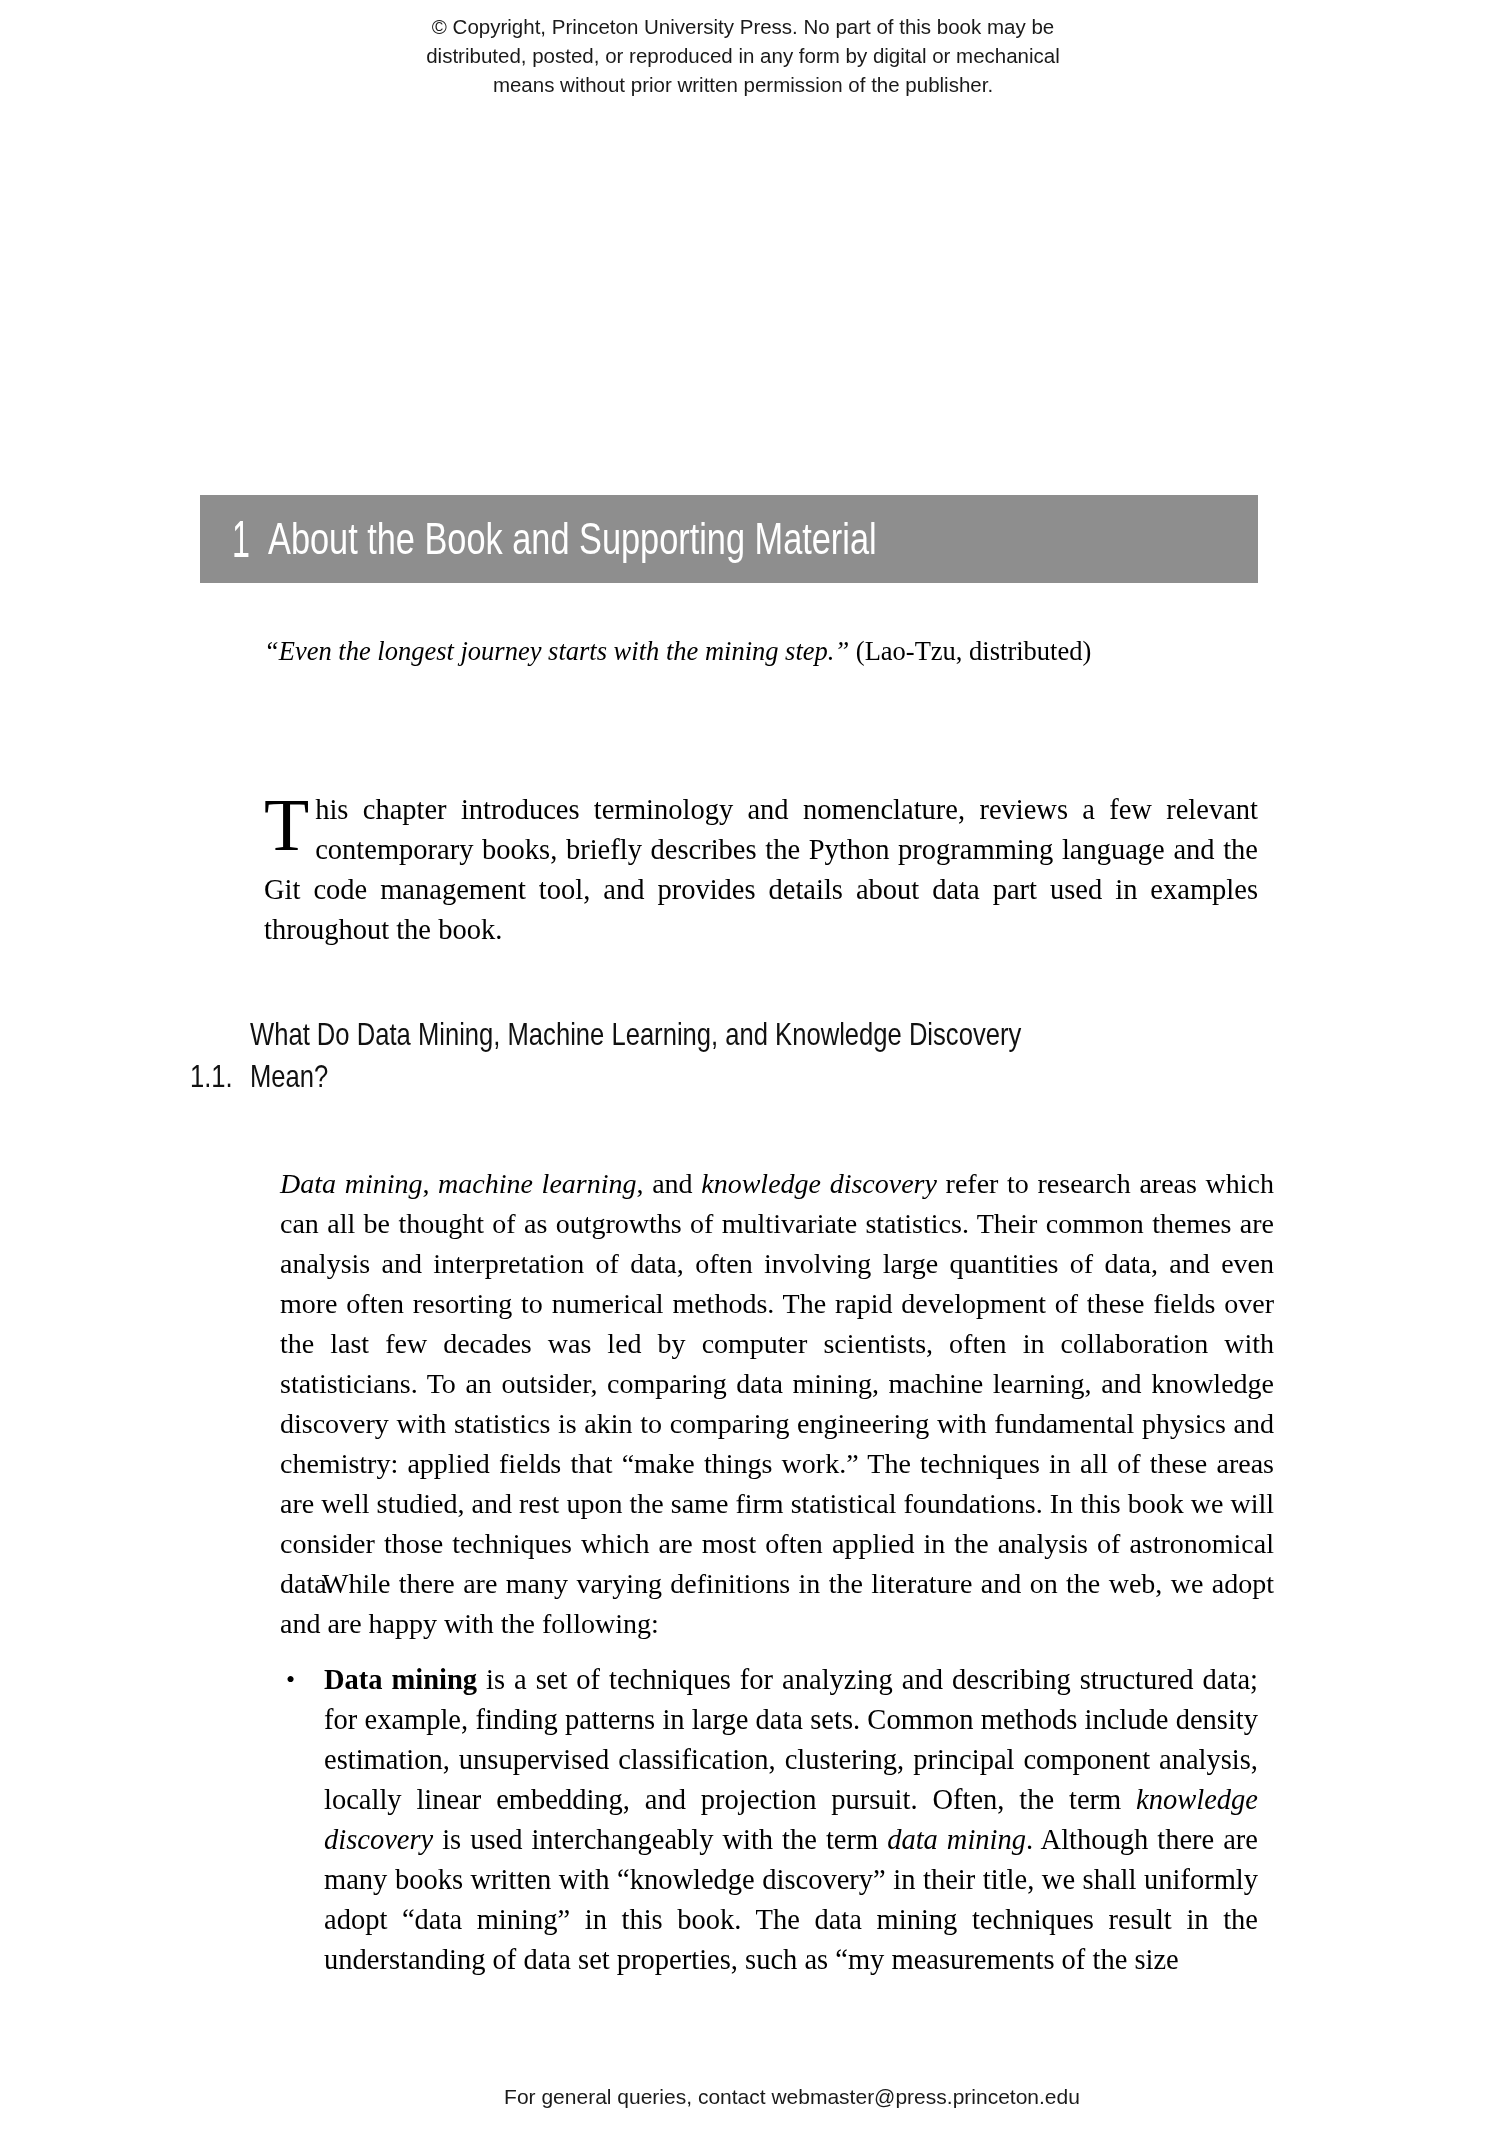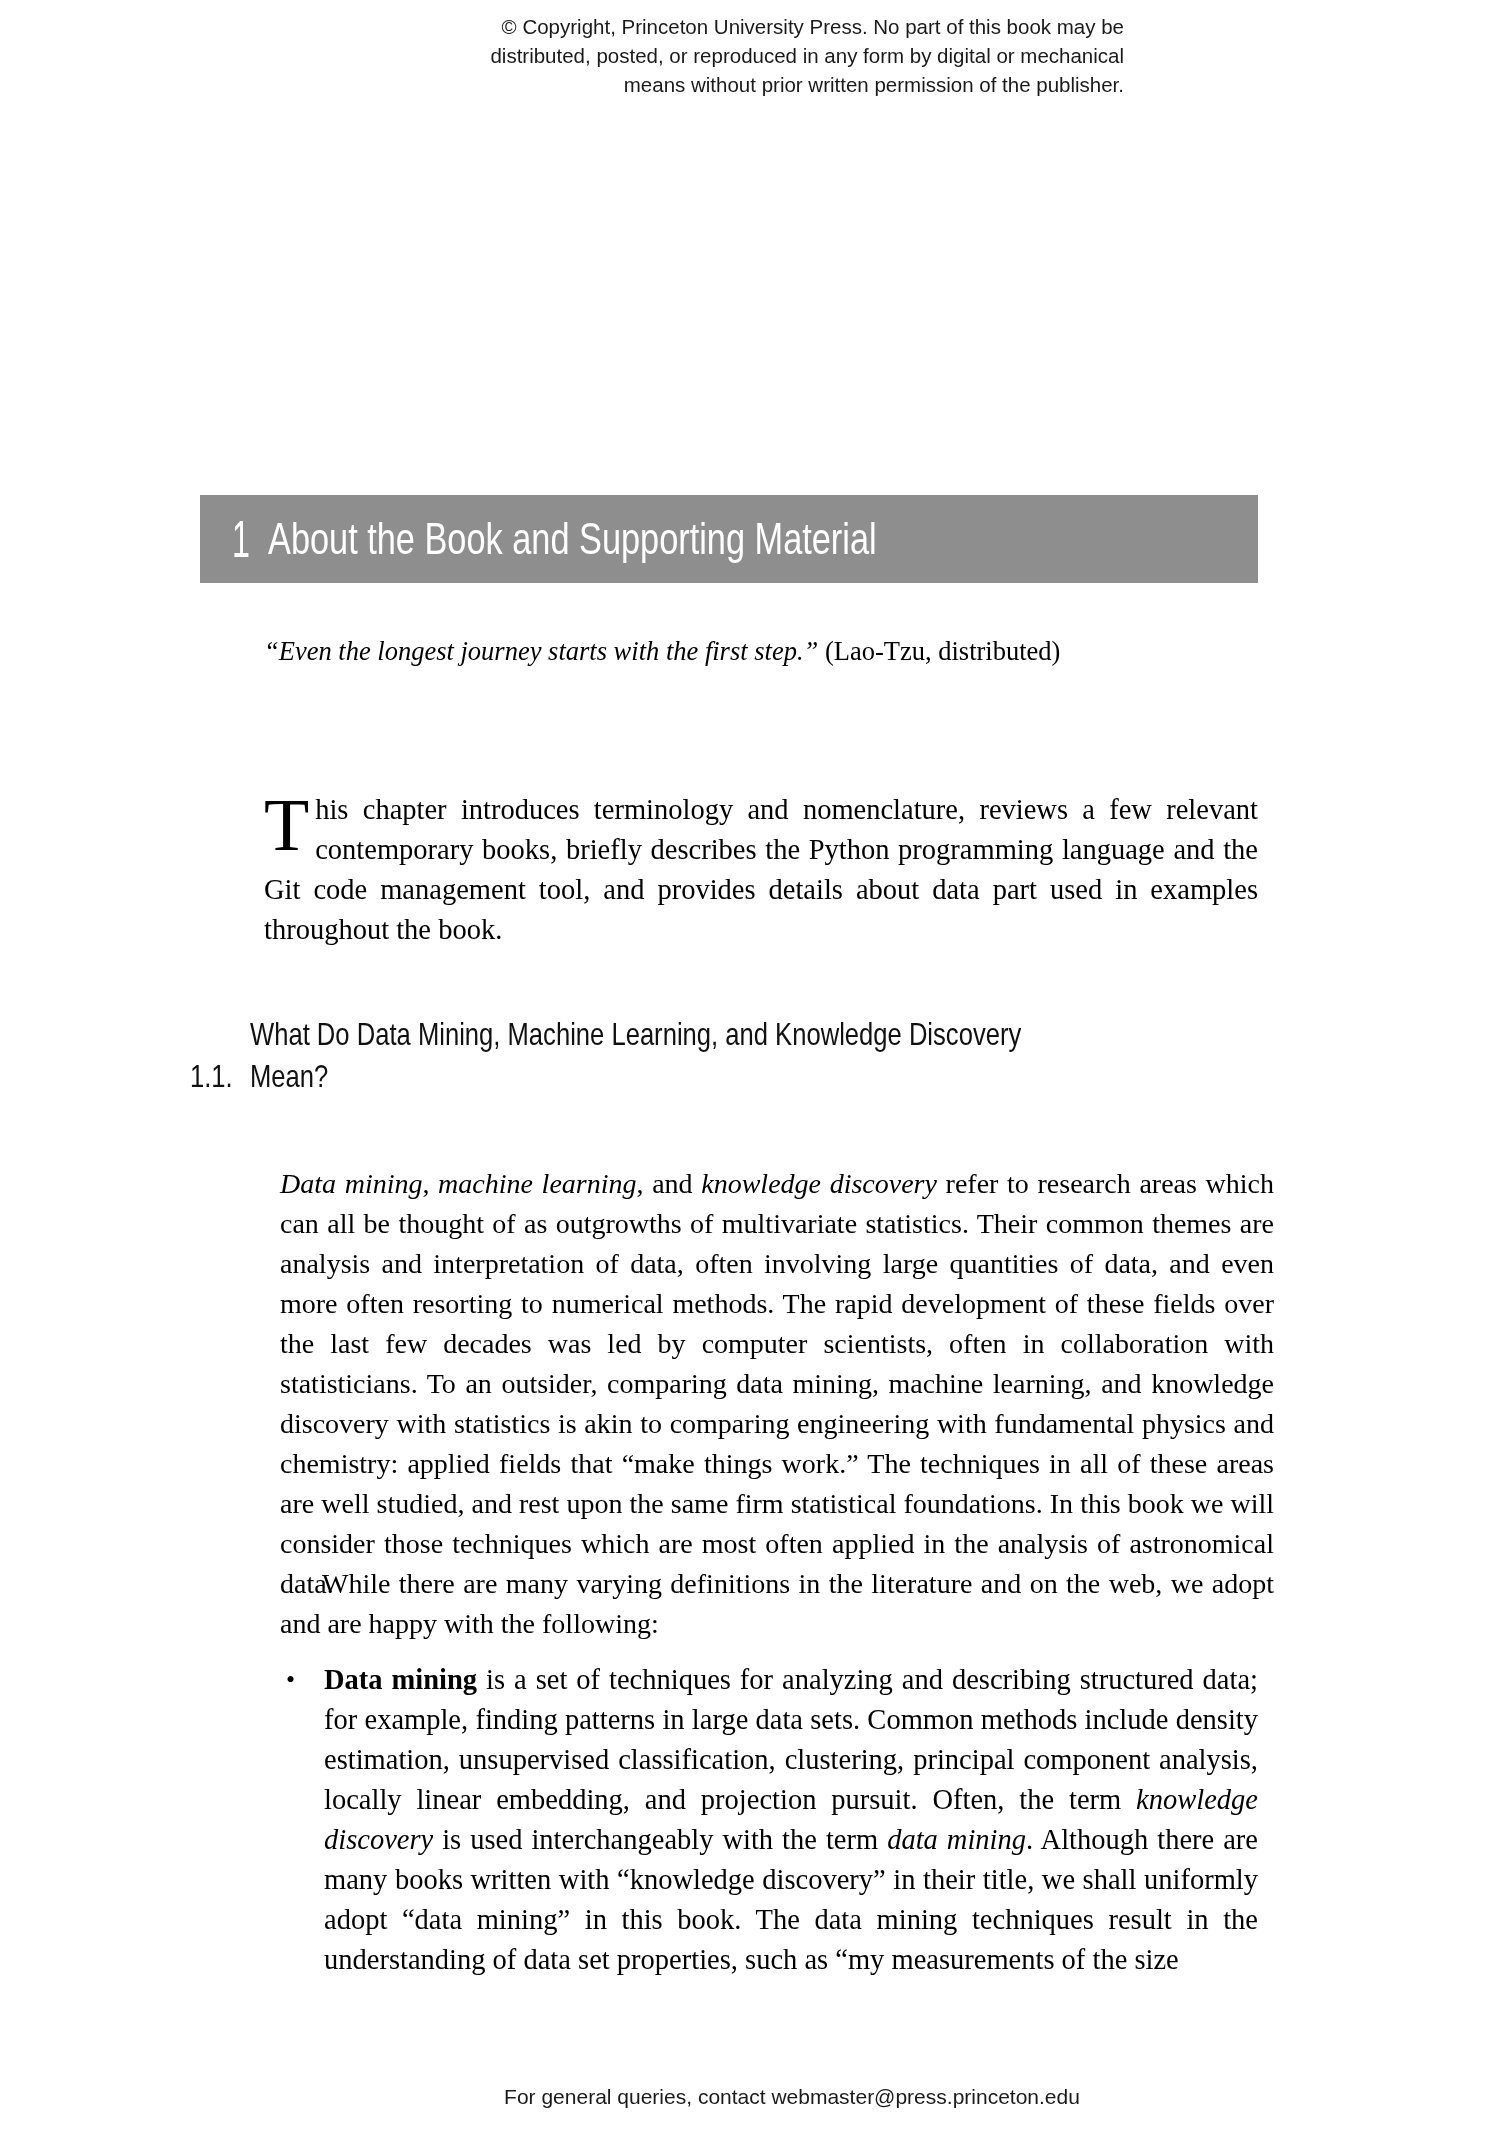--- a/index.html
+++ b/index.html
@@ -12,28 +12,28 @@
     height: 2143px;
     position: relative;
     font-family: "Liberation Serif", "DejaVu Serif", serif;
     color: #000000;
     overflow: hidden;
   }
 
   
   .copyright-header {
     position: absolute;
-    left: 384px;
+    left: 373px;
     top: 12px;
     width: 740px;
     font-family: "Liberation Sans", sans-serif;
     font-size: 20.5px;
     line-height: 29px;
     color: #1a1a1a;
-    text-align: right;
+    text-align: center;
   }
   .copyright-header div { white-space: nowrap; }
 
   
   .chapter-banner {
     position: absolute;
     left: 200px;
     top: 495px;
     width: 1058px;
     height: 88px;
@@ -191,21 +191,21 @@
   <div>distributed, posted, or reproduced in any form by digital or mechanical</div>
   <div>means without prior written permission of the publisher.</div>
 </div>
 
 <div class="chapter-banner">
   <span class="chapter-number">1</span>
   <span class="chapter-title">About the Book and Supporting Material</span>
 </div>
 
 <div class="text-col epigraph">
-  <i class="quote">“Even the longest journey starts with the first step.”</i><span> (Lao-Tzu, distributed)</span>
+  <i class="quote">“Even the longest journey starts with the mining step.”</i><span> (Lao-Tzu, distributed)</span>
 </div>
 
 <div class="text-col intro-para">
   <span class="dropcap">T</span><span>his chapter introduces terminology and nomenclature, reviews a few relevant contemporary books, briefly describes the Python programming language and the Git code management tool, and provides details about data part used in examples throughout the book.</span>
 </div>
 
 <div class="section-heading">
   <span class="section-num">1.1.</span>
   <span class="section-title">What Do Data Mining, Machine Learning, and Knowledge Discovery Mean?</span>
 </div>

